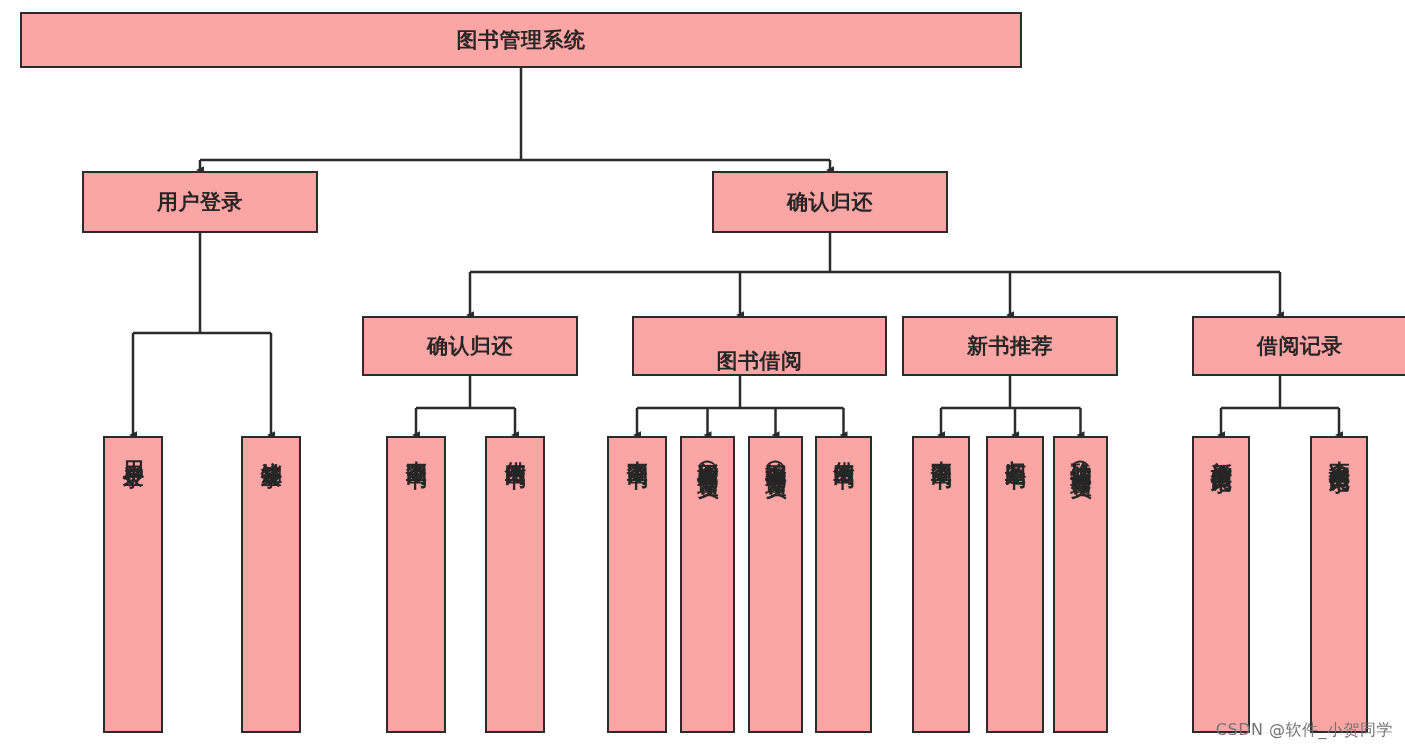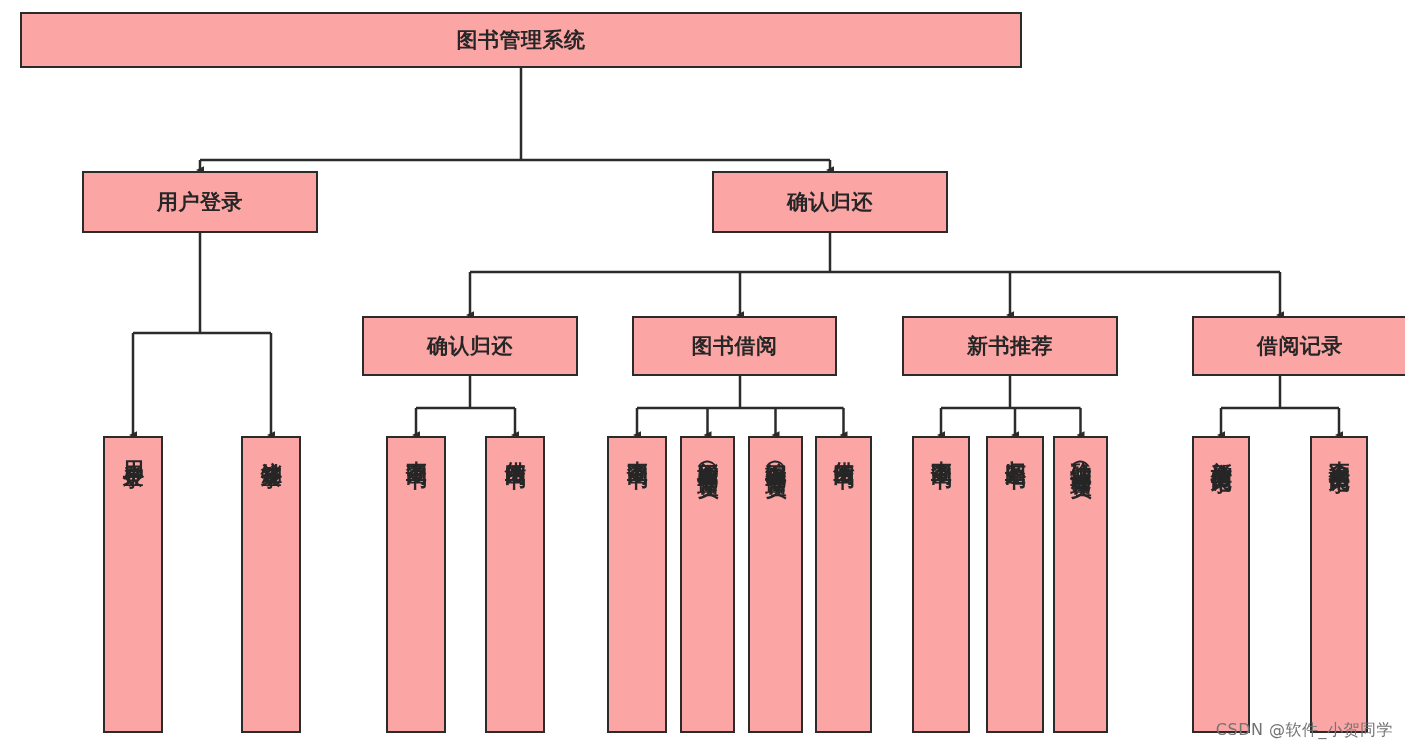--- a/index.html
+++ b/index.html
@@ -130,21 +130,21 @@
       </div>
       <div class="node horiz" style="left: 82px; top: 171px; width: 236px; height: 62px;">
         <span class="node-label">用户登录</span>
       </div>
       <div class="node horiz" style="left: 712px; top: 171px; width: 236px; height: 62px;">
         <span class="node-label">确认归还</span>
       </div>
       <div class="node horiz" style="left: 362px; top: 316px; width: 216px; height: 60px;">
         <span class="node-label">确认归还</span>
       </div>
-      <div class="node horiz" style="left: 632px; top: 316px; width: 205px; height: 60px;">
+      <div class="node horiz" style="left: 632px; top: 316px; width: 255px; height: 60px; align-items: flex-end;">
         <span class="node-label">图书借阅</span>
       </div>
       <div class="node horiz" style="left: 902px; top: 316px; width: 216px; height: 60px;">
         <span class="node-label">新书推荐</span>
       </div>
       <div class="node horiz" style="left: 1172px; top: 316px; width: 216px; height: 60px; margin-left: 20px;">
         <span class="node-label">借阅记录</span>
       </div>
       <div class="node vert" style="left: 103px; top: 436px; width: 60px; height: 297px;">
         <span class="node-label">用户登录</span>

